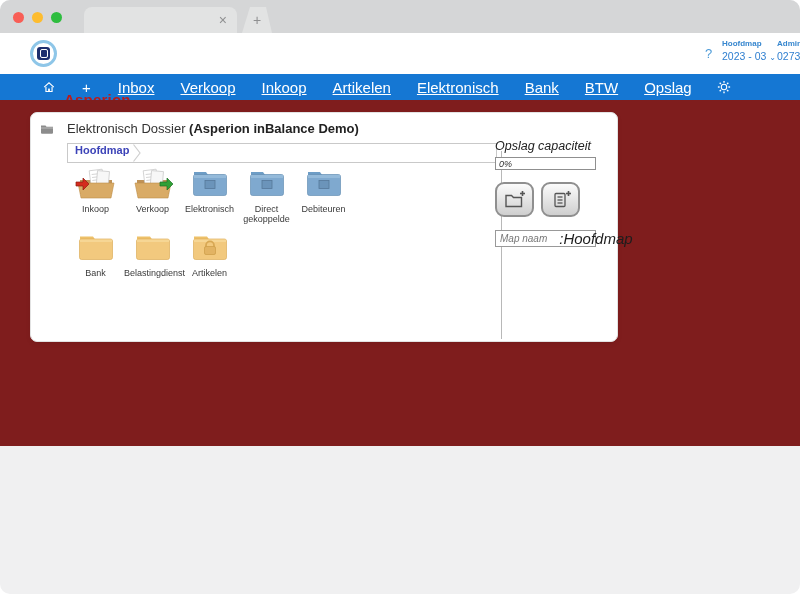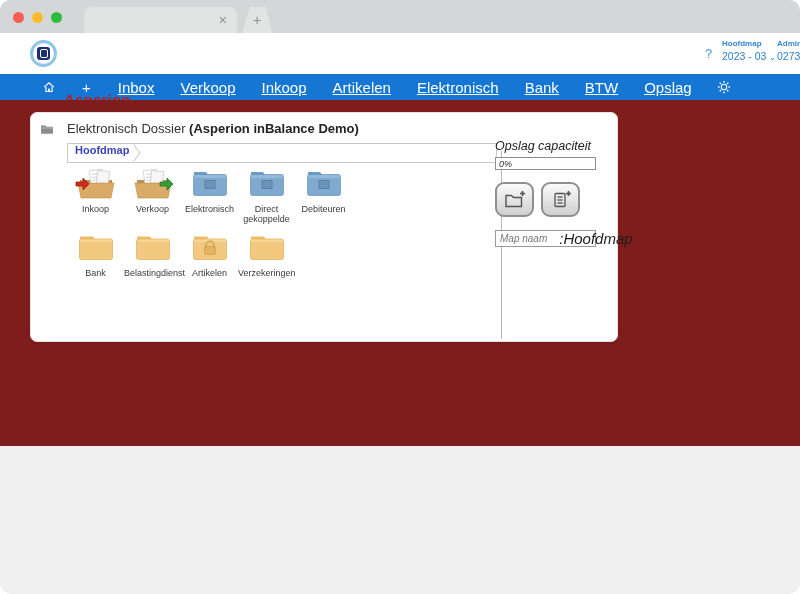--- a/index.html
+++ b/index.html
@@ -269,30 +269,20 @@
                 <path d="M3 5.5 h13 l2.5 3.5 H3 z" fill="#eec169"></path>
                 <rect x="2.5" y="8" width="33" height="20.5" rx="2" fill="#f2c97e" stroke="#dcae5a" stroke-width="0.7"></rect>
                 <rect x="3" y="8.5" width="32" height="2.5" fill="#f6d694"></rect>
                 <path d="M15 16 v-1.6 a4 4 0 0 1 8 0 V16" fill="none" stroke="#d8a854" stroke-width="1.8"></path>
                 <rect x="13.5" y="15.5" width="11" height="8" rx="1.5" fill="#e2b363" stroke="#cf9f4b" stroke-width="0.8"></rect>
               </svg>
             </span>
             <span class="flabel">Artikelen</span>
           </div>
 
-          <div class="folder">
-            <span class="ficon">
-              <svg width="38" height="32" viewBox="0 0 38 32">
-                <path d="M3 5.5 h13 l2.5 3.5 H3 z" fill="#eec169"></path>
-                <rect x="2.5" y="8" width="33" height="20.5" rx="2" fill="#f2c97e" stroke="#dcae5a" stroke-width="0.7"></rect>
-                <rect x="3" y="8.5" width="32" height="2.5" fill="#f6d694"></rect>
-              </svg>
-            </span>
-            <span class="flabel">Verzekeringen</span>
-          </div>
         </div>
       </div>
 
       <div class="vdivider"></div>
 
       <div class="rpanel">
         <div class="rtitle">Opslag capaciteit</div>
         <div class="progress">
           <span>0%</span>
         </div>

